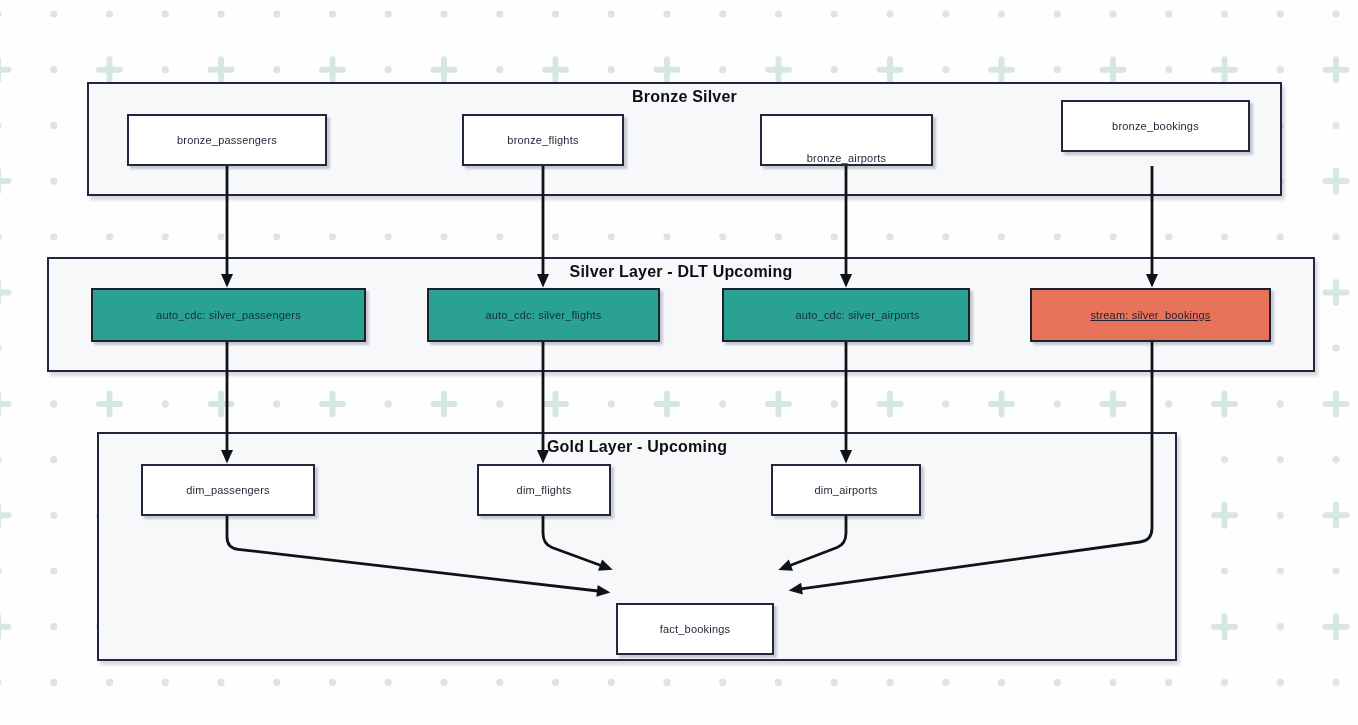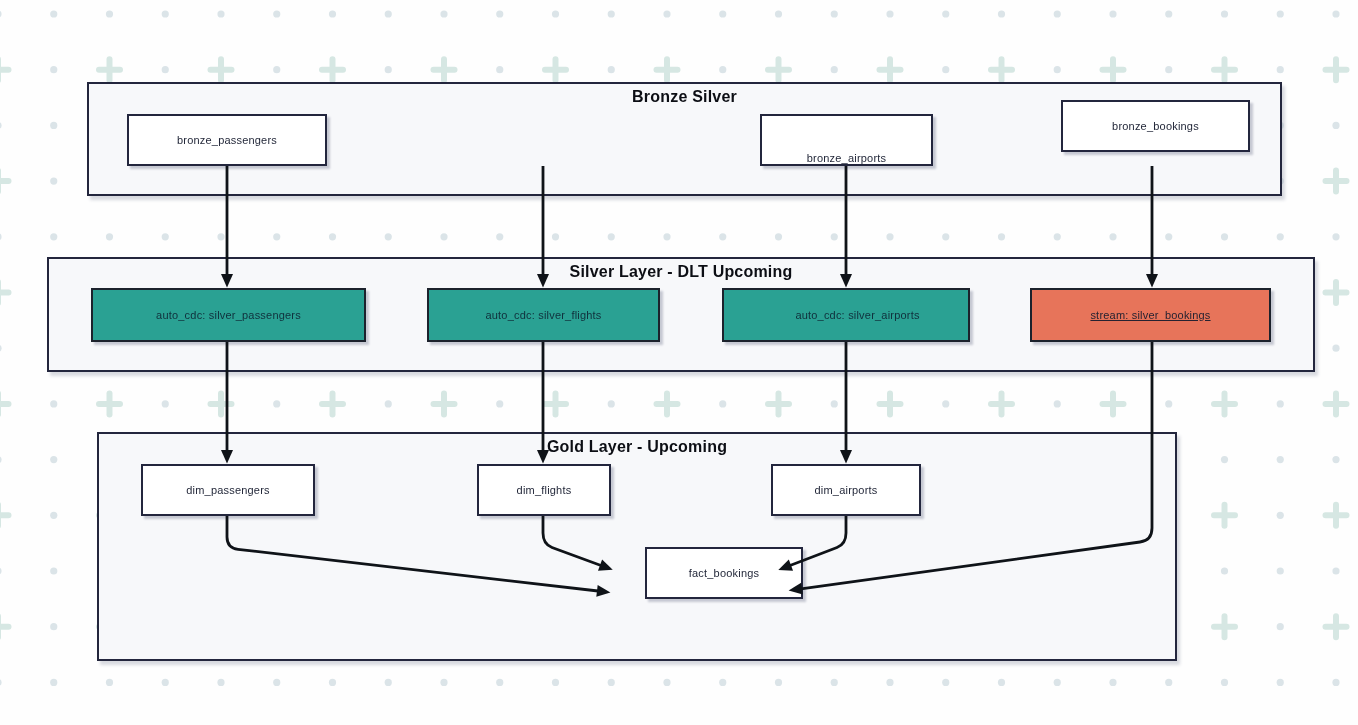--- a/index.html
+++ b/index.html
@@ -351,20 +351,23 @@
       <circle cx="1280.25" cy="682.4000000000001" r="3.6" fill="#dbe4e8"></circle>
       <circle cx="1336" cy="682.4000000000001" r="3.6" fill="#dbe4e8"></circle>
     </svg>
 
   <div class="container" style="left:87px;top:82px;width:1195px;height:114px;">
     <div class="layer-title">Bronze Silver</div>
   </div>
   <div class="node" style="left:127px;top:114px;width:200px;">
     <span>bronze_passengers</span>
   </div>
+  <div class="node" style="left:462px;top:114px;width:162px;">
+    <span>bronze_flights</span>
+  </div>
   <div class="node" style="left:760px;top:114px;width:173px;align-items:flex-end;">
     <span>bronze_airports</span>
   </div>
   <div class="node" style="left:1061px;top:100px;width:189px;">
     <span>bronze_bookings</span>
   </div>
 
   <div class="container" style="left:47px;top:257px;width:1268px;height:115px;">
     <div class="layer-title">Silver Layer - DLT Upcoming</div>
   </div>
@@ -386,21 +389,21 @@
   </div>
   <div class="node" style="left:141px;top:464px;width:174px;">
     <span>dim_passengers</span>
   </div>
   <div class="node" style="left:771px;top:464px;width:150px;">
     <span>dim_airports</span>
   </div>
   <div class="node" style="left:477px;top:464px;width:134px;">
     <span>dim_flights</span>
   </div>
-  <div class="node" style="left:616px;top:547px;width:158px;margin-left:29px;">
+  <div class="node" style="left:616px;top:603px;width:158px;">
     <span>fact_bookings</span>
   </div>
 
   <svg id="edges" width="1358" height="725">
     <defs>
       <marker id="arrow" markerUnits="userSpaceOnUse" markerWidth="16" markerHeight="16" viewBox="0 0 16 16" refX="2" refY="8" orient="auto">
         <path class="arrowhead" d="M1 2 L14.5 8 L1 14 Z"></path>
       </marker>
     </defs>
     <path class="edge" marker-end="url(#arrow)" d="M227 166 V275"></path>

